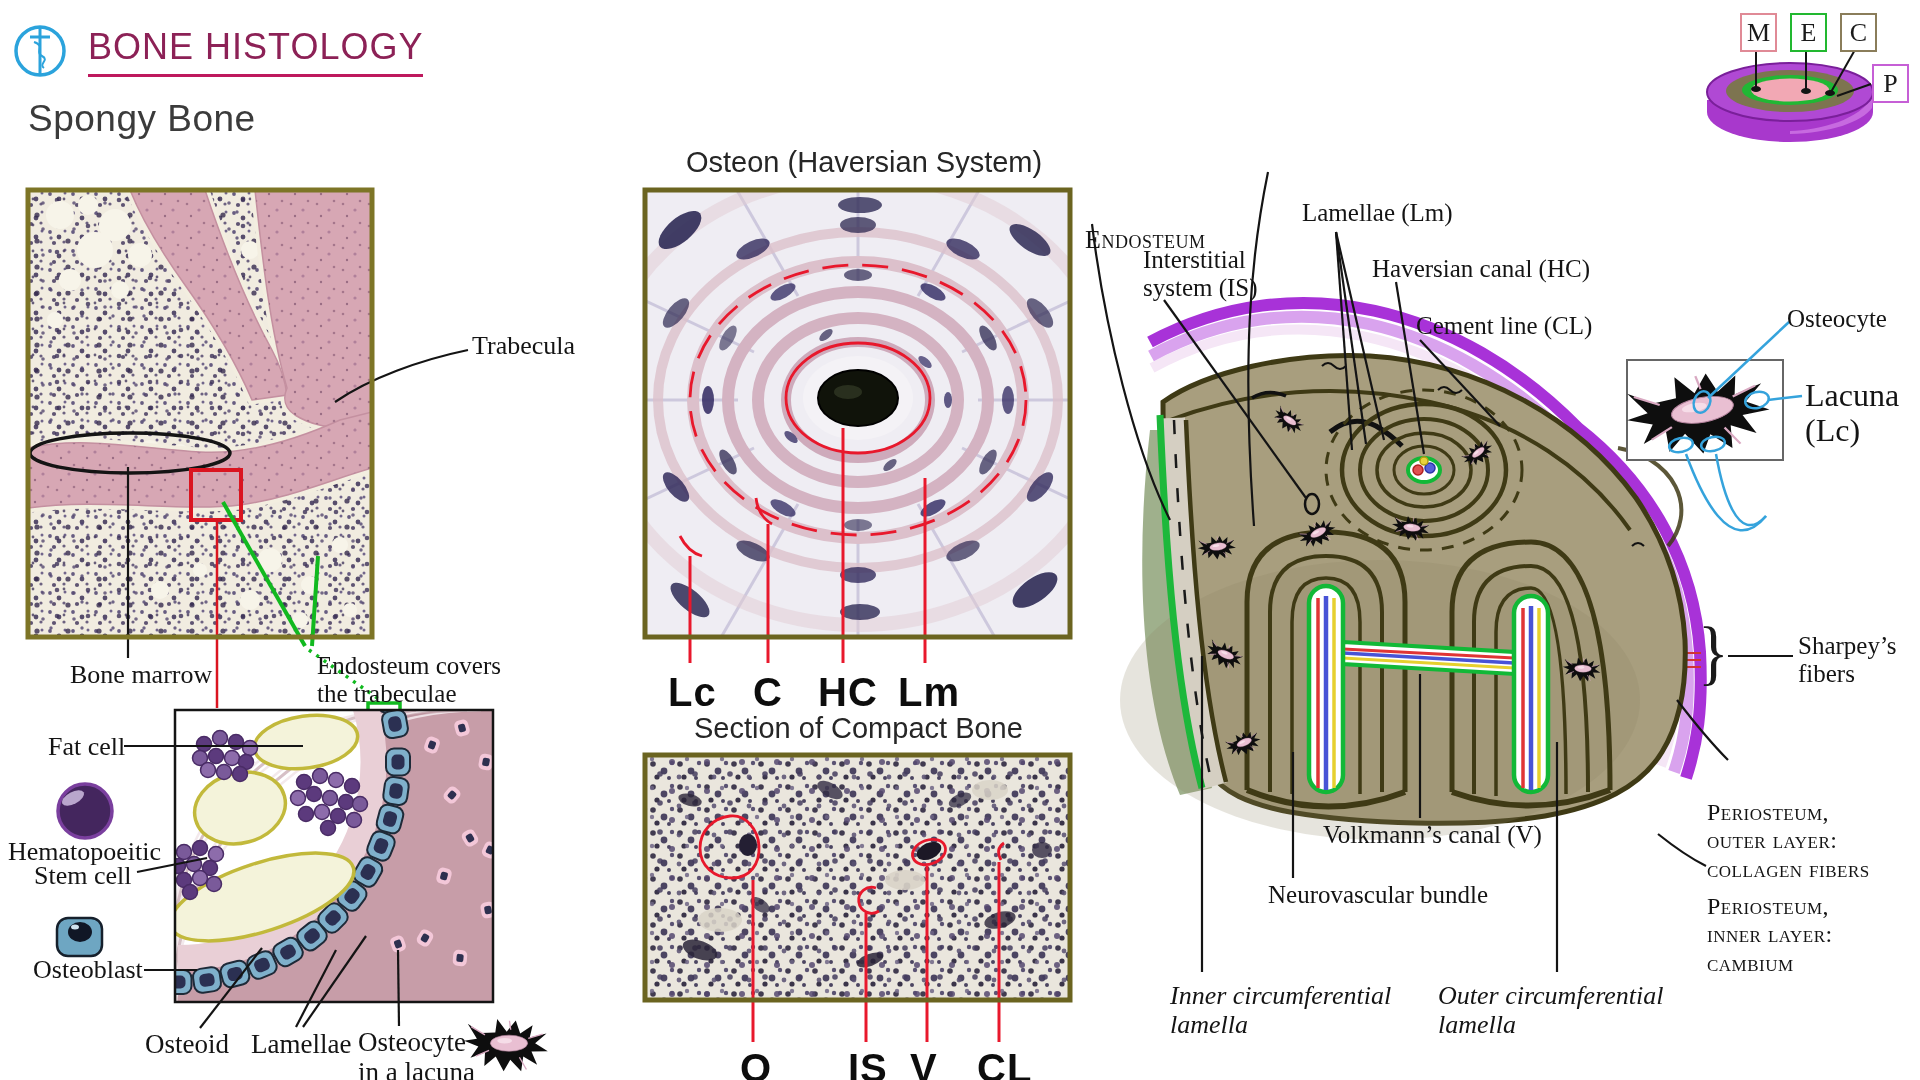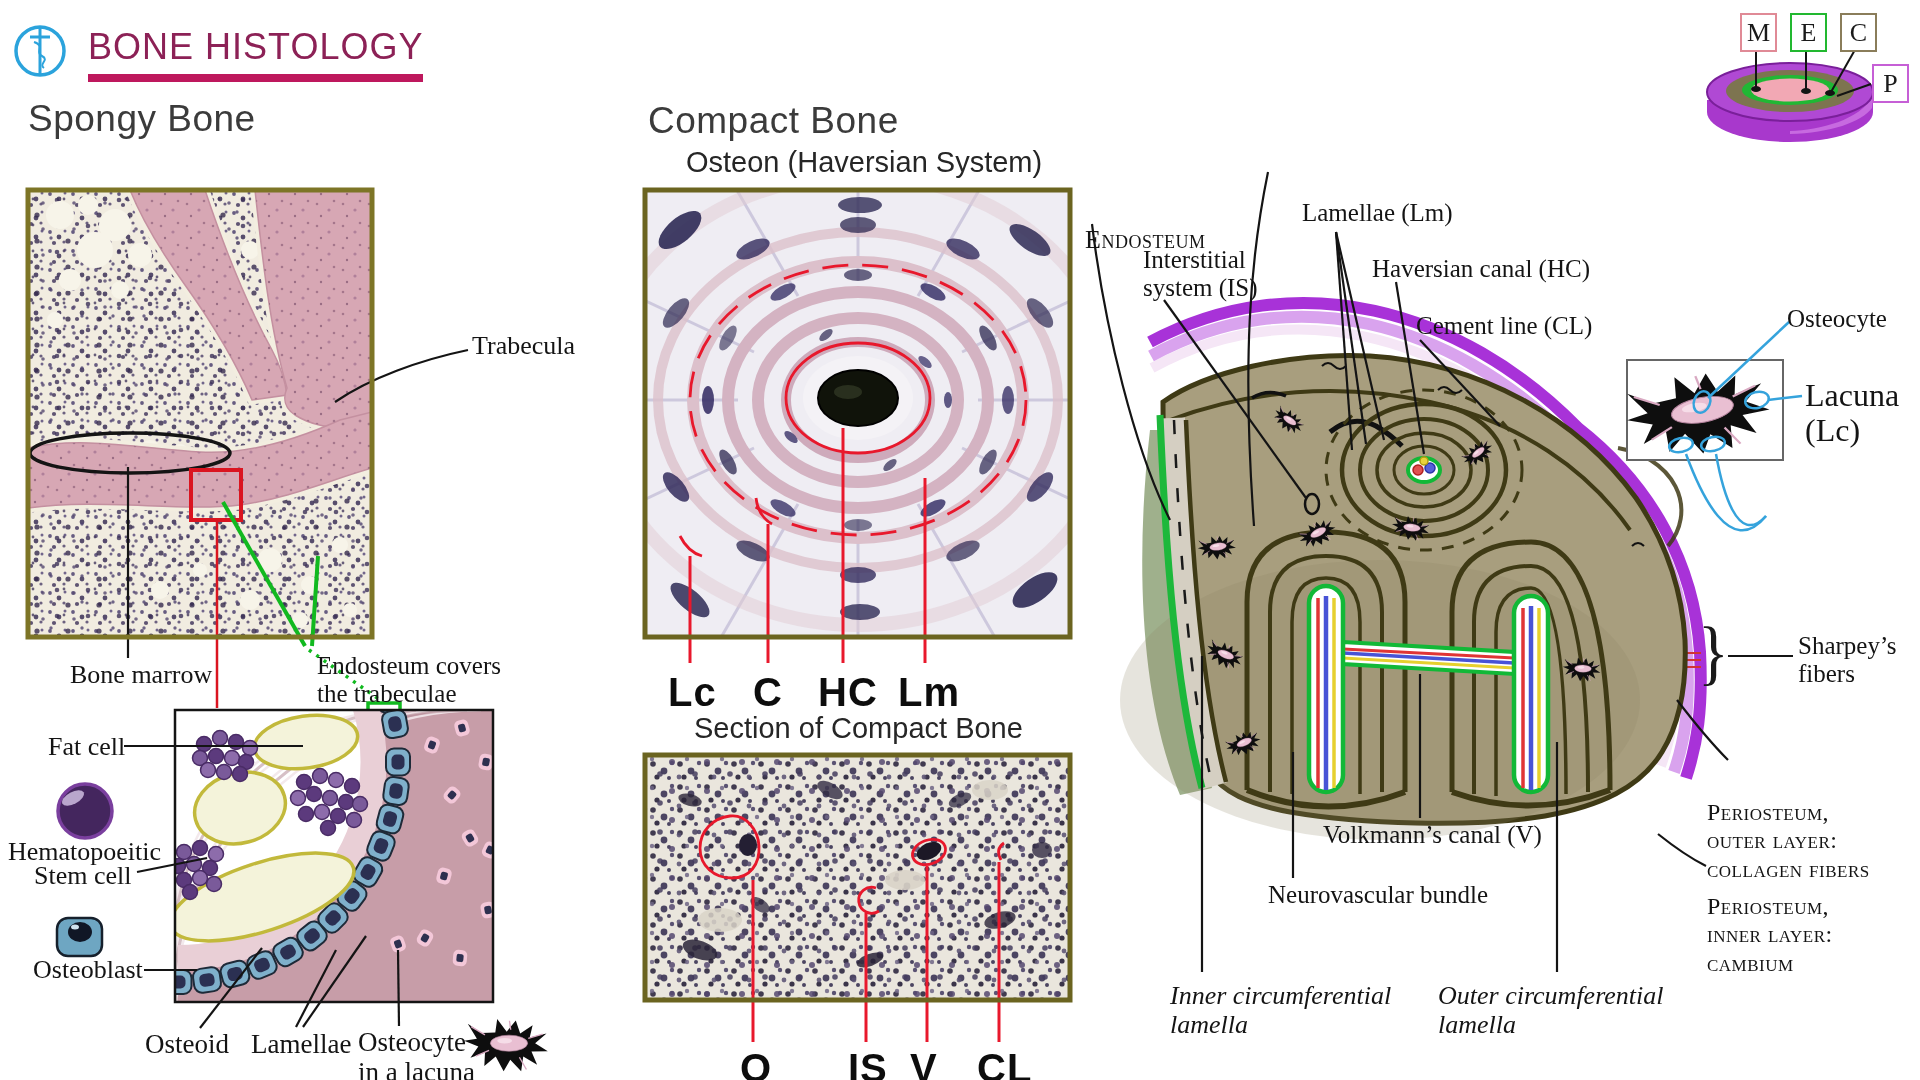--- a/index.html
+++ b/index.html
@@ -11,21 +11,21 @@
   .lbl .ln{display:block;}
   .sc{font-variant:small-caps;letter-spacing:.5px;margin-top:34px;}
   .it{font-style:italic;font-size:26px;}
   .h1{position:absolute;font-family:"Liberation Sans",sans-serif;font-weight:500;font-size:37px;
       color:#3b3b3b;letter-spacing:.5px;white-space:nowrap;}
   .h2{position:absolute;font-family:"Liberation Sans",sans-serif;font-weight:400;font-size:29px;
       color:#262626;white-space:nowrap;}
   .abbr{position:absolute;font-family:"Liberation Sans",sans-serif;font-weight:700;font-size:40px;
         color:#0d0d0d;letter-spacing:1px;white-space:nowrap;}
   .title{position:absolute;left:88px;top:26px;font-size:36px;font-weight:500;color:#8c2156;
-         letter-spacing:1px;border-bottom:8px solid #be185d;padding-bottom:6px;white-space:nowrap;}
+         letter-spacing:1px;border-bottom:3px solid #be185d;padding-bottom:6px;white-space:nowrap;}
   .mini-letter{position:absolute;width:33px;height:35px;display:flex;align-items:center;justify-content:center;
         font-family:"Liberation Serif",serif;font-size:26px;color:#1a1a1a;background:#fff;border:2.5px solid;}
   .brace{position:absolute;font-family:"Liberation Serif",serif;color:#1a1a1a;font-size:64px;
          transform:scaleY(1.12);line-height:1;}
 </style>
 </head>
 <body>
 
 <div id="canvas">
 
@@ -647,21 +647,20 @@
 <div class="lbl" style="left:8px;top:838px;font-size:26px;">Hematopoeitic</div>
 <div class="lbl" style="left:34px;top:862px;font-size:26px;">Stem cell</div>
 <div class="lbl" style="left:33px;top:956px;font-size:26px;">Osteoblast</div>
 <div class="lbl" style="left:145px;top:1030px;font-size:27px;">Osteoid</div>
 <div class="lbl" style="left:251px;top:1030px;font-size:27px;">Lamellae</div>
 <div class="lbl" style="left:358px;top:1028px;font-size:27px;">
   <span class="ln">Osteocyte</span>
   <span class="ln">in a lacuna</span>
 </div>
 
-<div class="h1" style="left:648px;top:100px;">Compact Bone</div>
 <div class="h2" style="left:686px;top:146px;">Osteon (Haversian System)</div>
 <div class="abbr" style="left:668px;top:670px;">Lc</div>
 <div class="abbr" style="left:753px;top:670px;">C</div>
 <div class="abbr" style="left:818px;top:670px;">HC</div>
 <div class="abbr" style="left:898px;top:670px;">Lm</div>
 <div class="h2" style="left:694px;top:712px;">Section of Compact Bone</div>
 <div class="abbr" style="left:740px;top:1046px;">O</div>
 <div class="abbr" style="left:848px;top:1046px;">IS</div>
 <div class="abbr" style="left:910px;top:1046px;">V</div>
 <div class="abbr" style="left:977px;top:1046px;">CL</div>

